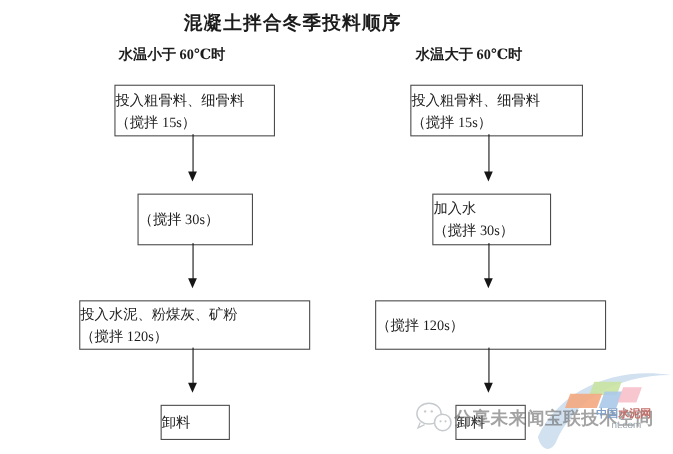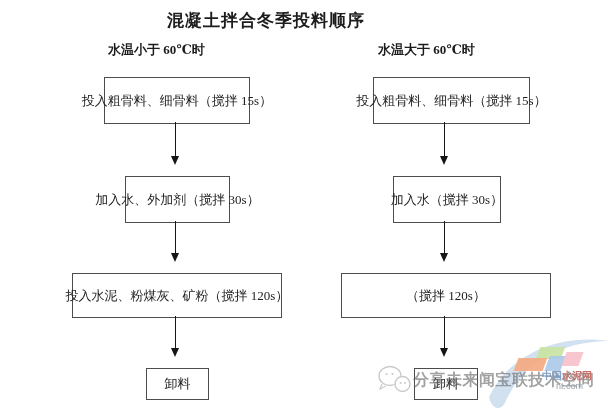--- a/index.html
+++ b/index.html
@@ -11,21 +11,21 @@
     position:absolute;left:0;top:9px;width:532px;text-align:center;
     font-size:17px;font-weight:700;letter-spacing:1px;
   }
   .col-header{
     position:absolute;top:41px;width:160px;text-align:left;font-size:13px;font-weight:600;
   }
   .col-header.left{left:108px;}
   .col-header.right{left:378px;}
   .box{
     position:absolute;border:1px solid #4c4c4c;background:#ffffff;
-    display:flex;justify-content:center;align-items:center;
+    display:flex;flex-direction:column;justify-content:center;align-items:flex-start;
     font-size:13px;line-height:20px;text-align:center;white-space:nowrap;
   }
   .vline{position:absolute;width:1px;background:#161616;}
   .ahead{
     position:absolute;width:0;height:0;
     border-left:4.5px solid transparent;border-right:4.5px solid transparent;
     border-top:9px solid #161616;
   }
   
   .wm-swoosh{position:absolute;left:487px;top:331px;width:125px;height:78px;}
@@ -57,21 +57,20 @@
   <div class="title">混凝土拌合冬季投料顺序</div>
 
   <div class="col-header left">水温小于 60℃时</div>
   <div class="col-header right">水温大于 60℃时</div>
 
   <div class="box" style="left:104px;top:77px;width:144px;height:45px">
     <span>投入粗骨料、细骨料</span>
     <span>（搅拌 15s）</span>
   </div>
   <div class="box" style="left:125px;top:176px;width:103px;height:45px">
-    <span>加入水、外加剂</span>
     <span>（搅拌 30s）</span>
   </div>
   <div class="box" style="left:72px;top:273px;width:208px;height:43px">
     <span>投入水泥、粉煤灰、矿粉</span>
     <span>（搅拌 120s）</span>
   </div>
   <div class="box" style="left:146px;top:368px;width:61px;height:30px">
     <span>卸料</span>
   </div>
 

